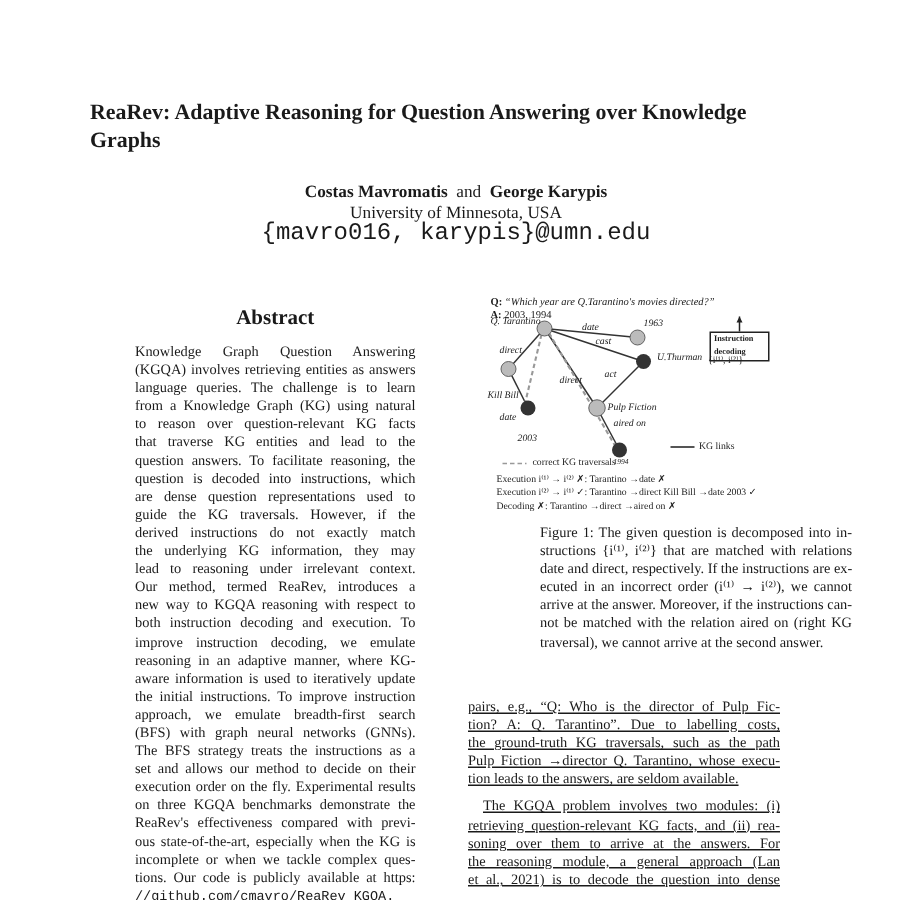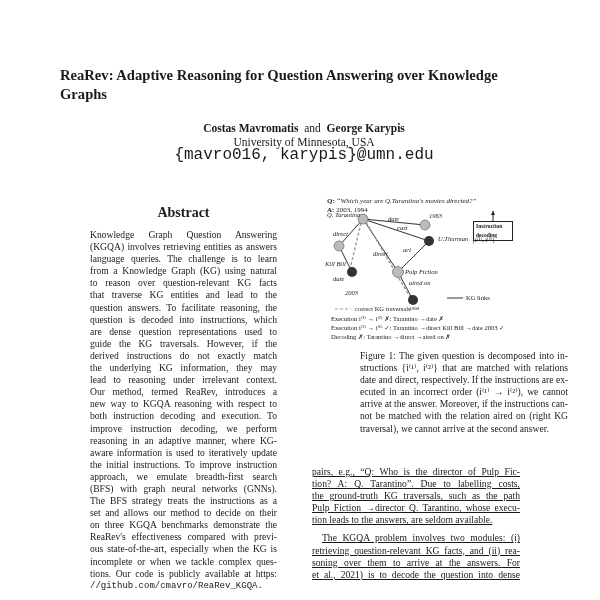--- a/index.html
+++ b/index.html
@@ -66,28 +66,29 @@
   <span class="line">question answers. To facilitate reasoning, the</span>
   <span class="line">question is decoded into instructions, which</span>
   <span class="line">are dense question representations used to</span>
   <span class="line">guide the KG traversals. However, if the</span>
   <span class="line">derived instructions do not exactly match</span>
   <span class="line">the underlying KG information, they may</span>
   <span class="line">lead to reasoning under irrelevant context.</span>
   <span class="line">Our method, termed ReaRev, introduces a</span>
   <span class="line">new way to KGQA reasoning with respect to</span>
   <span class="line">both instruction decoding and execution. To</span>
-  <span class="line">improve instruction decoding, we perform</span>
+  <span class="line">improve instruction decoding, we emulate</span>
   <span class="line">reasoning in an adaptive manner, where KG-</span>
   <span class="line">aware information is used to iteratively update</span>
   <span class="line">the initial instructions. To improve instruction</span>
   <span class="line">approach, we emulate breadth-first search</span>
   <span class="line">(BFS) with graph neural networks (GNNs).</span>
   <span class="line">The BFS strategy treats the instructions as a</span>
   <span class="line">set and allows our method to decide on their</span>
+  <span class="line">execution order on the fly. Experimental results</span>
   <span class="line">on three KGQA benchmarks demonstrate the</span>
   <span class="line">ReaRev's effectiveness compared with previ-</span>
   <span class="line">ous state-of-the-art, especially when the KG is</span>
   <span class="line">incomplete or when we tackle complex ques-</span>
   <span class="line">tions. Our code is publicly available at https:</span>
   <span class="line last mono">//github.com/cmavro/ReaRev_KGQA.</span>
 </div>
 
 <div class="figure">
   <svg class="fig-svg" width="220" height="145">
@@ -166,14 +167,15 @@
 <div class="body-right">
   <span class="line">pairs, e.g., “Q: Who is the director of Pulp Fic-</span>
   <span class="line">tion? A: Q. Tarantino”. Due to labelling costs,</span>
   <span class="line">the ground-truth KG traversals, such as the path</span>
   <span class="line">Pulp Fiction →director Q. Tarantino, whose execu-</span>
   <span class="line last">tion leads to the answers, are seldom available.</span>
   <div class="para-gap"></div>
   <span class="line indent">The KGQA problem involves two modules: (i)</span>
   <span class="line">retrieving question-relevant KG facts, and (ii) rea-</span>
   <span class="line">soning over them to arrive at the answers. For</span>
+  <span class="line">the reasoning module, a general approach (Lan</span>
   <span class="line">et al., 2021) is to decode the question into dense</span>
 </div>
 
 </body></html>

